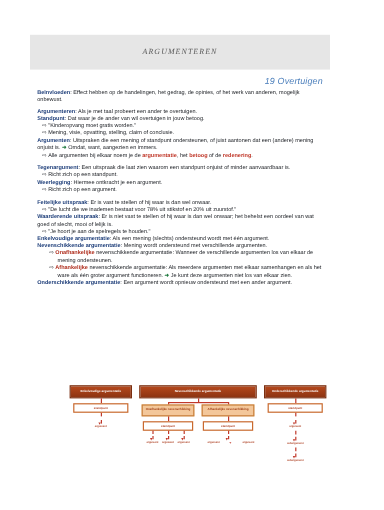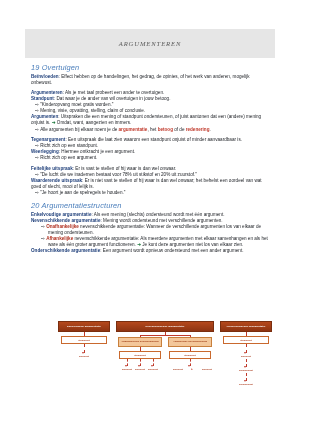--- a/index.html
+++ b/index.html
@@ -17,21 +17,21 @@
   }
   .banner-title{
     font-style:italic;font-size:6.6px;letter-spacing:.9px;color:#5a5a5a;
     font-family:"Liberation Serif", serif;
   }
 
   
   .content{position:absolute;left:31px;top:63px;width:238px;}
   h2.sec{
     font-style:italic;font-size:7.4px;font-weight:400;color:#4a7ebb;
-    margin:0 0 1.5px 0;letter-spacing:.15px;
+    margin:0 0 1.5px 0;letter-spacing:.15px;text-align:right;
   }
   .sec.second{margin-top:5px;}
   p.line{
     margin:0;font-size:4.6px;line-height:6.1px;color:#23262b;
     letter-spacing:.02px;
   }
   p.gap{margin-top:4.3px;}
   .term{font-weight:bold;color:#1f3f7a;}
   .term-red{font-weight:bold;color:#b03020;}
   .hl{font-weight:bold;color:#c0392b;}
@@ -136,21 +136,20 @@
       <span class="ar">⇨&nbsp;</span><span>"De lucht die we inademen bestaat voor 78% uit stikstof en 20% uit zuurstof."</span>
     </p>
 
     <p class="line">
       <span class="term">Waarderende uitspraak</span><span>: Er is niet vast te stellen of hij waar is dan wel onwaar; het behelst een oordeel van wat goed of slecht, mooi of lelijk is.</span>
     </p>
     <p class="arrowline">
       <span class="ar">⇨&nbsp;</span><span>"Je hoort je aan de spelregels te houden."</span>
     </p>
 
-    <h2 class="sec second">20 Argumentatiestructuren</h2>
 
     <p class="line">
       <span class="term">Enkelvoudige argumentatie</span><span>: Als een mening (slechts) ondersteund wordt met één argument.</span>
     </p>
 
     <p class="line">
       <span class="term">Nevenschikkende argumentatie</span><span>: Mening wordt ondersteund met verschillende argumenten.</span>
     </p>
     <p class="arrowline2">
       <span class="ar">⇨&nbsp;</span><span class="term-red">Onafhankelijke</span><span> nevenschikkende argumentatie: Wanneer de verschillende argumenten los van elkaar de mening ondersteunen.</span>

